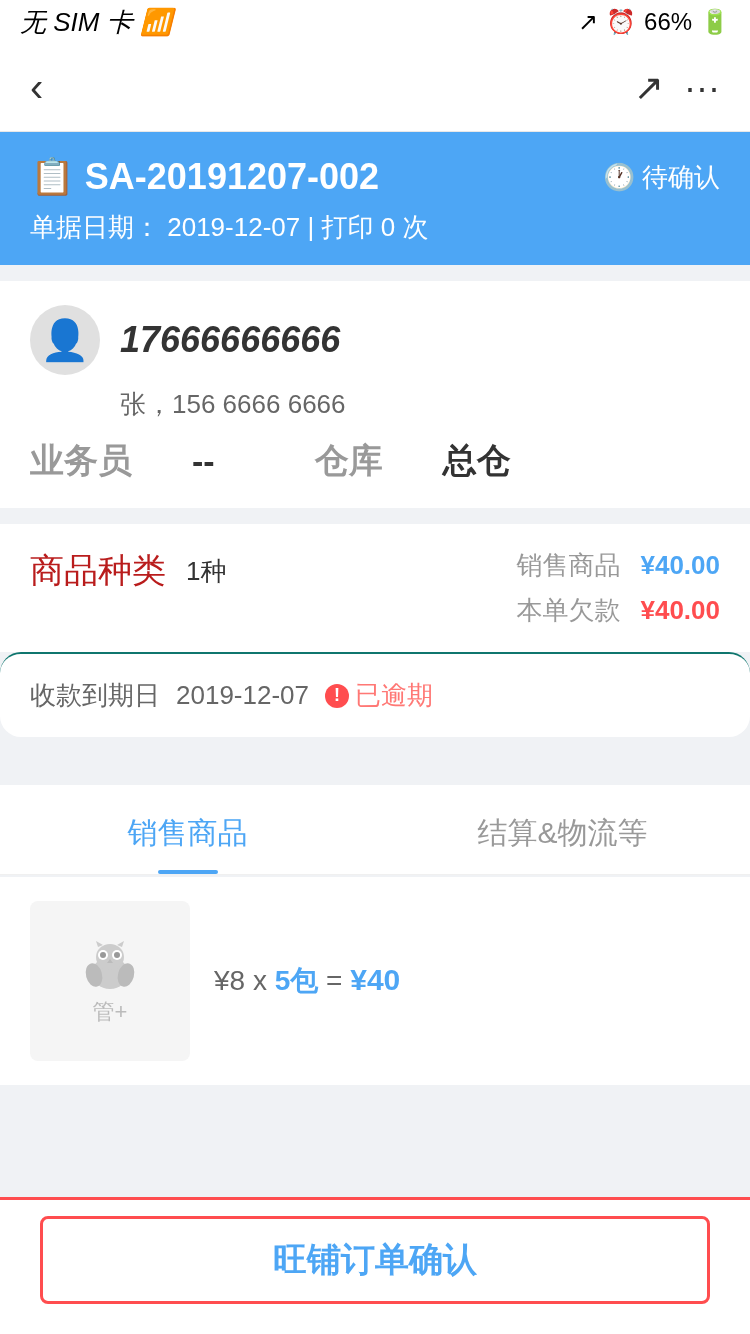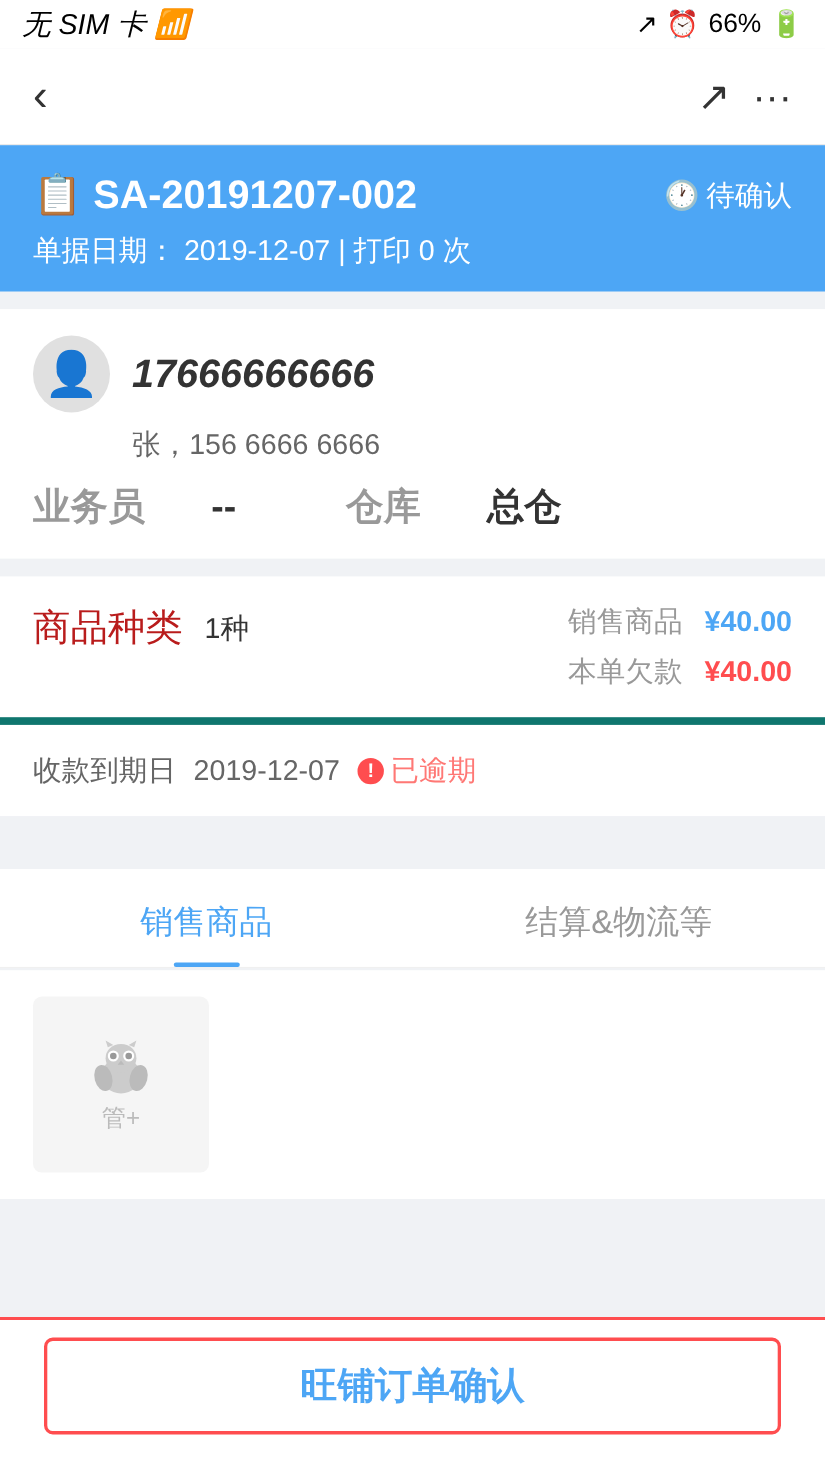--- a/index.html
+++ b/index.html
@@ -214,21 +214,22 @@
     }
     .amount-value-red {
       color: #ff4d4f;
       font-weight: 600;
     }
 
     
     .due-date-section {
       background: #fff;
       padding: 24px 30px;
-      border-top: 7px solid #0f766e;
+      border-top: 2px solid #0f766e;
+      border-radius: 21px;
     }
     .due-date-row {
       display: flex;
       align-items: center;
       gap: 16px;
       font-size: 26px;
       color: #666;
     }
     .overdue-badge {
       display: flex;
@@ -494,20 +495,23 @@
         <polygon points="28,12 26,6 33,10" fill="#ccc"></polygon>
         <polygon points="52,12 54,6 47,10" fill="#ccc"></polygon>
 
         <ellipse cx="24" cy="40" rx="8" ry="12" fill="#bbb" transform="rotate(-15 24 40)"></ellipse>
         <ellipse cx="56" cy="40" rx="8" ry="12" fill="#bbb" transform="rotate(15 56 40)"></ellipse>
       </svg>
       <span class="owl-plus">管+</span>
     </div>
   </div>
   <div class="product-info">
+    <div class="product-price-row">
+      <span>¥8 x </span><span class="price-highlight">5包</span><span> = </span><span class="price-total">¥40</span>
+    </div>
   </div>
 </div>
 
 <div class="empty-area"></div>
 
 <div class="bottom-bar">
   <button class="confirm-btn">旺铺订单确认</button>
 </div>
 
 </body></html>

